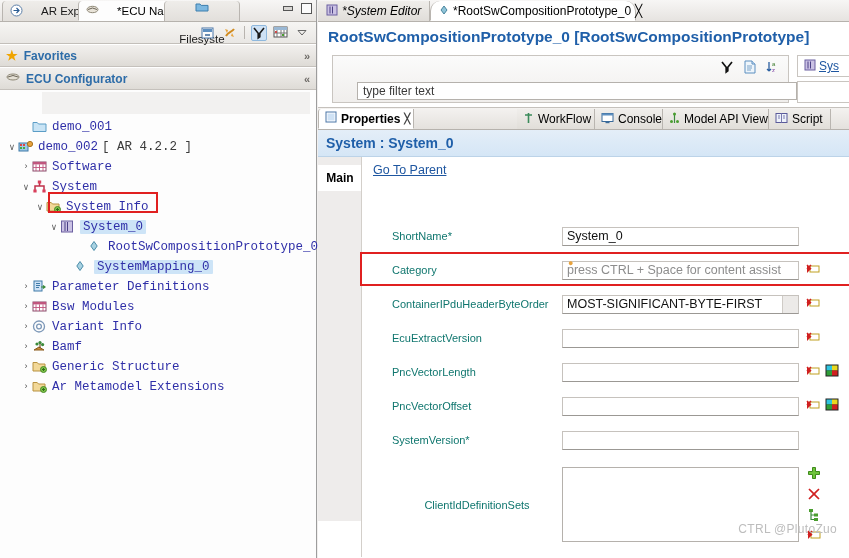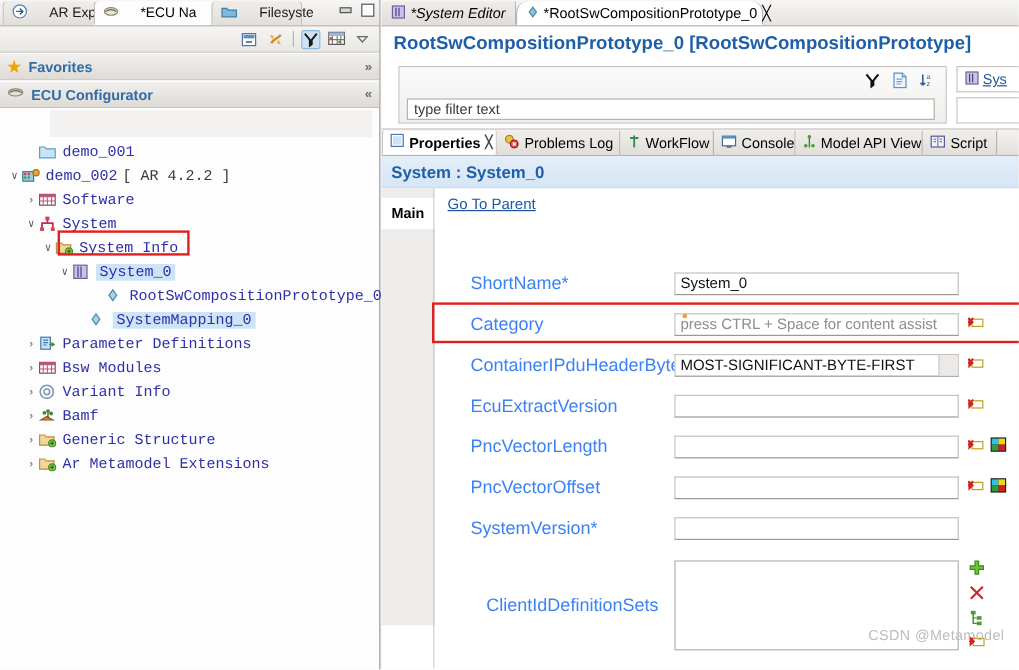--- a/index.html
+++ b/index.html
@@ -62,21 +62,21 @@
   .etab.active{background:#fff;border-left:1px solid #b9b5b0;border-right:1px solid #b9b5b0;
      border-top-left-radius:10px;border-top-right-radius:10px;border-bottom:1px solid #fff;}
 
   .ed-title{height:30px;display:flex;align-items:center;padding-left:10px;
      color:#1f5fa9;font-size:15.5px;font-weight:bold;background:#fff;}
 
   .ed-filterarea{position:relative;height:55px;background:#fff;}
   .filtbox{position:absolute;left:14px;top:3px;width:457px;height:48px;
      background:linear-gradient(#fbfbfb,#f0eeec);border:1px solid #c9c5c0;box-sizing:border-box;}
   .filticons{position:absolute;right:6px;top:4px;display:flex;gap:7px;align-items:center;}
-  .filt-input{position:absolute;left:6px;top:26px;width:440px;height:18px;
+  .filt-input{position:absolute;left:24px;top:26px;width:440px;height:18px;
      background:#fff;border:1px solid #b5b1ac;box-sizing:border-box;
      display:flex;align-items:center;padding-left:5px;color:#3a3a3a;font-size:12px;}
   .sysbox{position:absolute;left:479px;top:3px;width:60px;height:22px;background:#fff;
      border:1px solid #c9c5c0;box-sizing:border-box;display:flex;align-items:center;gap:3px;padding-left:6px;}
   .sysbox2{position:absolute;left:479px;top:29px;width:60px;height:22px;background:#fff;
      border:1px solid #c9c5c0;box-sizing:border-box;}
   .syslink{color:#1e56a0;text-decoration:underline;font-size:12px;}
 
   .prop-tabbar{position:relative;height:21px;background:linear-gradient(#f4f2f0,#e4e1dd);
      border-top:1px solid #c5c1bc;border-bottom:1px solid #b6b2ad;}
@@ -96,21 +96,21 @@
   .vtab{height:26px;display:flex;align-items:center;justify-content:center;font-size:12px;font-weight:bold;}
   .vtab.top{background:#eeeceb;height:8px;}
   .vtab.main{background:#fff;color:#000;}
   .vtab.bot{background:#eeeceb;height:330px;border-right:1px solid #cfcbc6;}
   .vline{position:absolute;left:43px;top:0;width:1px;height:400px;background:#d3cfca;}
 
   .gotoparent{position:absolute;left:55px;top:6px;color:#1e56a0;text-decoration:underline;font-size:12.5px;}
 
   .fields{position:absolute;left:44px;top:62px;right:0;}
   .frow{display:flex;align-items:center;height:34px;position:relative;}
-  .flabel{width:200px;padding-left:30px;box-sizing:border-box;font-size:15px;color:#3b82f6;}
+  .flabel{width:200px;padding-left:30px;box-sizing:border-box;font-size:11px;color:#0f766e;}
   .finput{width:237px;height:19px;box-sizing:border-box;background:#fff;
      border:1px solid #c6c2bd;border-bottom:1px solid #9b9894;
      display:flex;align-items:center;padding-left:4px;font-size:12.5px;color:#111;}
   .finput.ph{color:#8d8d8d;}
   .finput.combo{position:relative;padding-right:20px;}
   .combo-btn{position:absolute;right:0;top:0;width:15px;height:17px;background:#eceae8;border-left:1px solid #cfcbc6;}
   .fbulb{position:absolute;left:206px;top:5px;font-size:9px;color:#e8a33d;}
   .ficons{display:flex;align-items:center;gap:5px;margin-left:7px;}
 
   .bigbox{width:237px;height:75px;box-sizing:border-box;border:1px solid #b5b1ac;background:#fff;}
@@ -142,21 +142,21 @@
       <div class="ltab active" style="left:78px;width:106px;">
         <span class="ic">
           <svg width="13" height="13" viewBox="0 0 13 13">
               <ellipse cx="6.5" cy="6.5" rx="5.5" ry="3.2" fill="#e8e3d8" stroke="#8d8776"></ellipse>
               <path d="M2 6.5q4.5-3 9 0" stroke="#6b6558" fill="none"></path>
             </svg>
         </span>
         <span>*ECU Na</span>
         <span class="xm">╳</span>
       </div>
-      <div class="ltab inactive" style="left:176px;width:76px;">
+      <div class="ltab inactive" style="left:164px;width:76px;flex-direction:column;">
         <span class="ic">
           <svg width="14" height="12" viewBox="0 0 14 12">
               <path d="M1 3h4l1.2 1.4H13V10H1z" fill="#7db8e0" stroke="#3d7fae"></path>
             </svg>
         </span>
         <span>Filesyste</span>
       </div>
       <div class="lp-winbtns">
         <span class="winbtn">
             <span class="min"></span>
@@ -420,28 +420,20 @@
 
     <div class="prop-tabbar" id="prop-tabs">
         <div class="ptab active" style="left: 0px; width: 96px;">
           <span class="ic"><svg width="12" height="12" viewBox="0 0 12 12">
               <rect x="1" y="1" width="10" height="10" fill="#fff" stroke="#4a76a8"></rect>
               <rect x="2.5" y="2.5" width="7" height="7" fill="#cfe2f5"></rect>
             </svg></span>
           <span>Properties</span>
           <span class="xm">╳</span>
         </div>
-        <div class="ptab inactive" style="left: 96px; width: 103px;">
-          <span class="ic"><svg width="13" height="12" viewBox="0 0 13 12">
-              <circle cx="4.5" cy="4" r="3.2" fill="#e8c33d" stroke="#a8851c"></circle>
-              <circle cx="8.5" cy="8" r="3.2" fill="#e04a4a" stroke="#a02020"></circle>
-              <path d="M7.3 6.8l2.4 2.4M9.7 6.8l-2.4 2.4" stroke="#fff" stroke-width="1.1"></path>
-            </svg></span>
-          <span>Problems Log</span>
-        </div>
         <div class="ptab inactive" style="left: 199px; width: 78px;">
           <span class="ic"><svg width="11" height="12" viewBox="0 0 11 12">
               <path d="M5.5 1v10M2 3h7" stroke="#3a8a5a" stroke-width="1.6"></path>
             </svg></span>
           <span>WorkFlow</span>
         </div>
         <div class="ptab inactive" style="left: 277px; width: 68px;">
           <span class="ic"><svg width="13" height="12" viewBox="0 0 13 12">
               <rect x="1" y="1.5" width="11" height="8" fill="#fff" stroke="#3a6a9a"></rect>
               <rect x="1" y="1.5" width="11" height="2" fill="#5d8fc0"></rect>
@@ -595,15 +587,15 @@
                   <rect x="4" y="3" width="9" height="6" fill="#fff" stroke="#c0a020"></rect>
                   <path d="M1 2l4 4-4 4z" fill="#d02020"></path>
                   <path d="M1 2l4 4M1 6l4-4" stroke="#d02020" stroke-width="1.6"></path>
                 </svg></span>
             </div>
           </div>
         </div>
 
     </div>
 
-    <div class="watermark">CSDN @Metamodel</div>
+    <div class="watermark">CTRL @PlutoZuo</div>
   </div>
 </div>
 
 </body></html>

